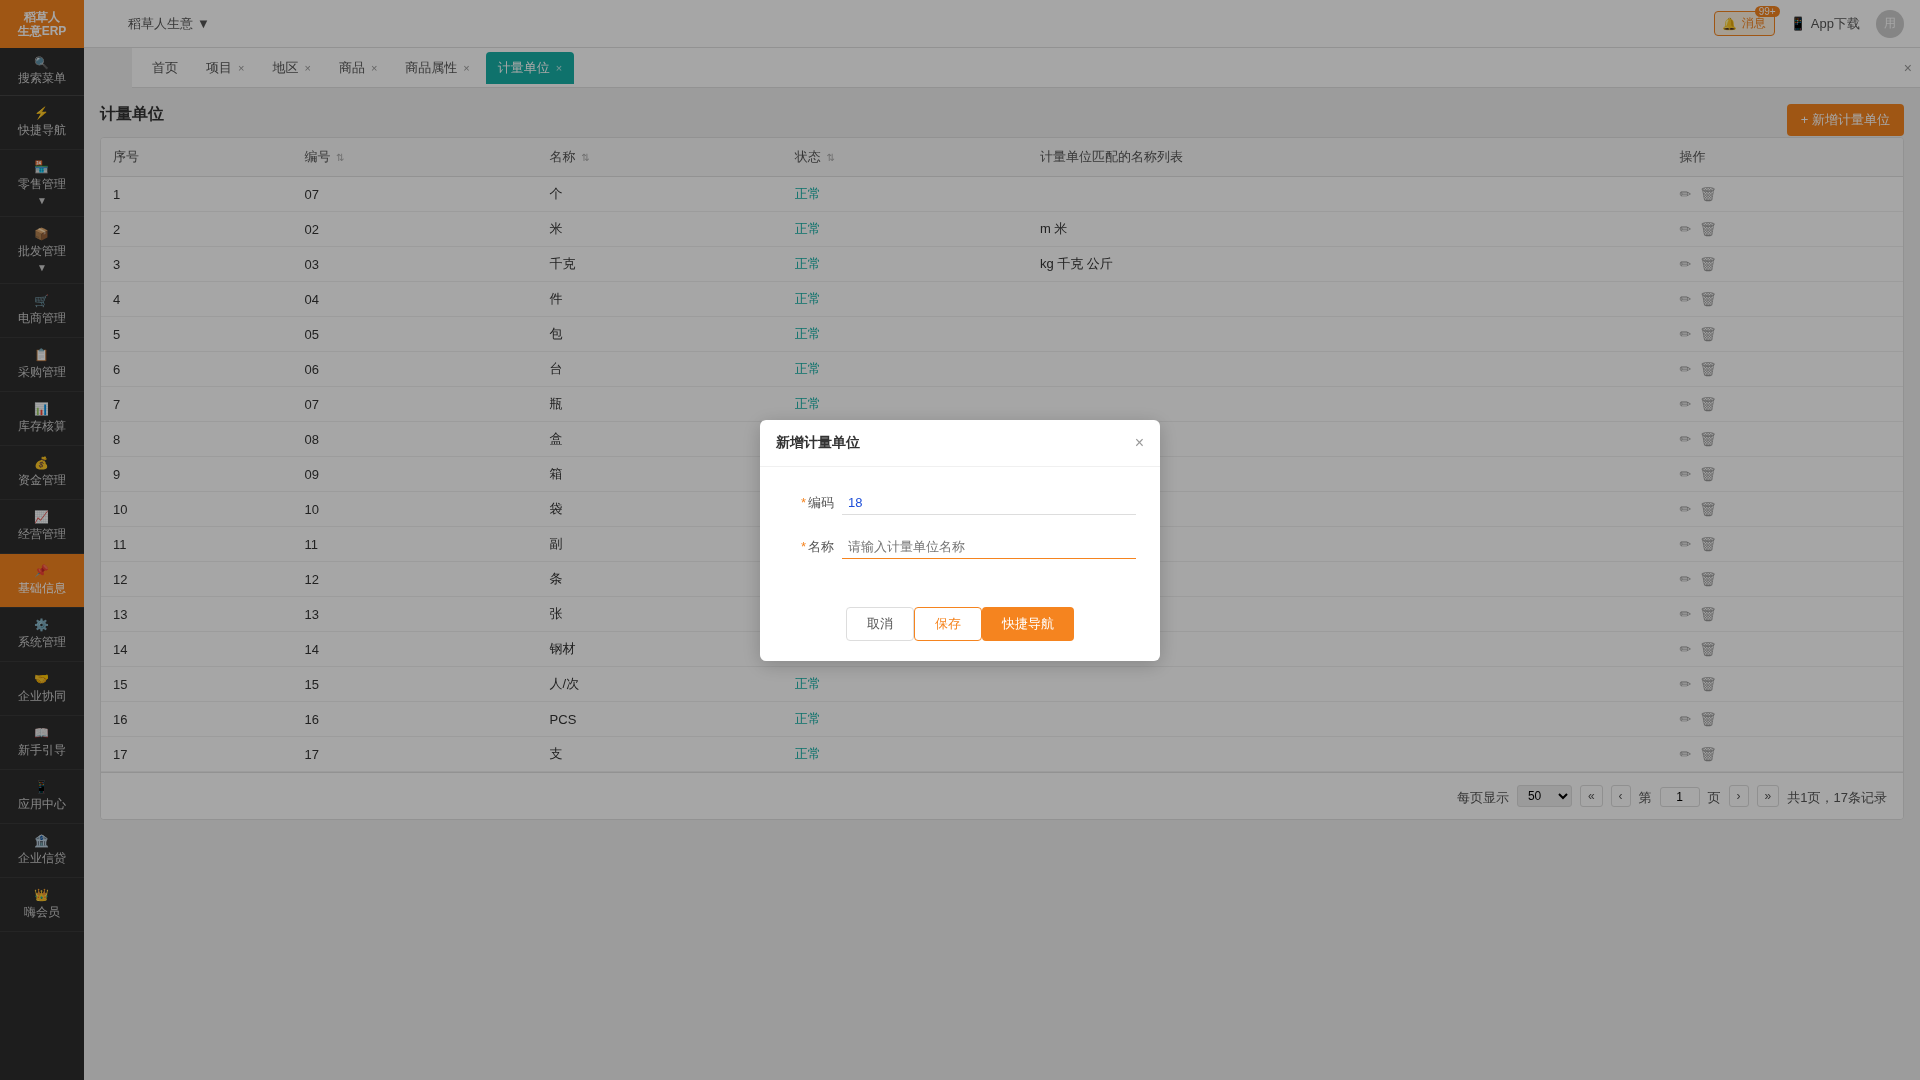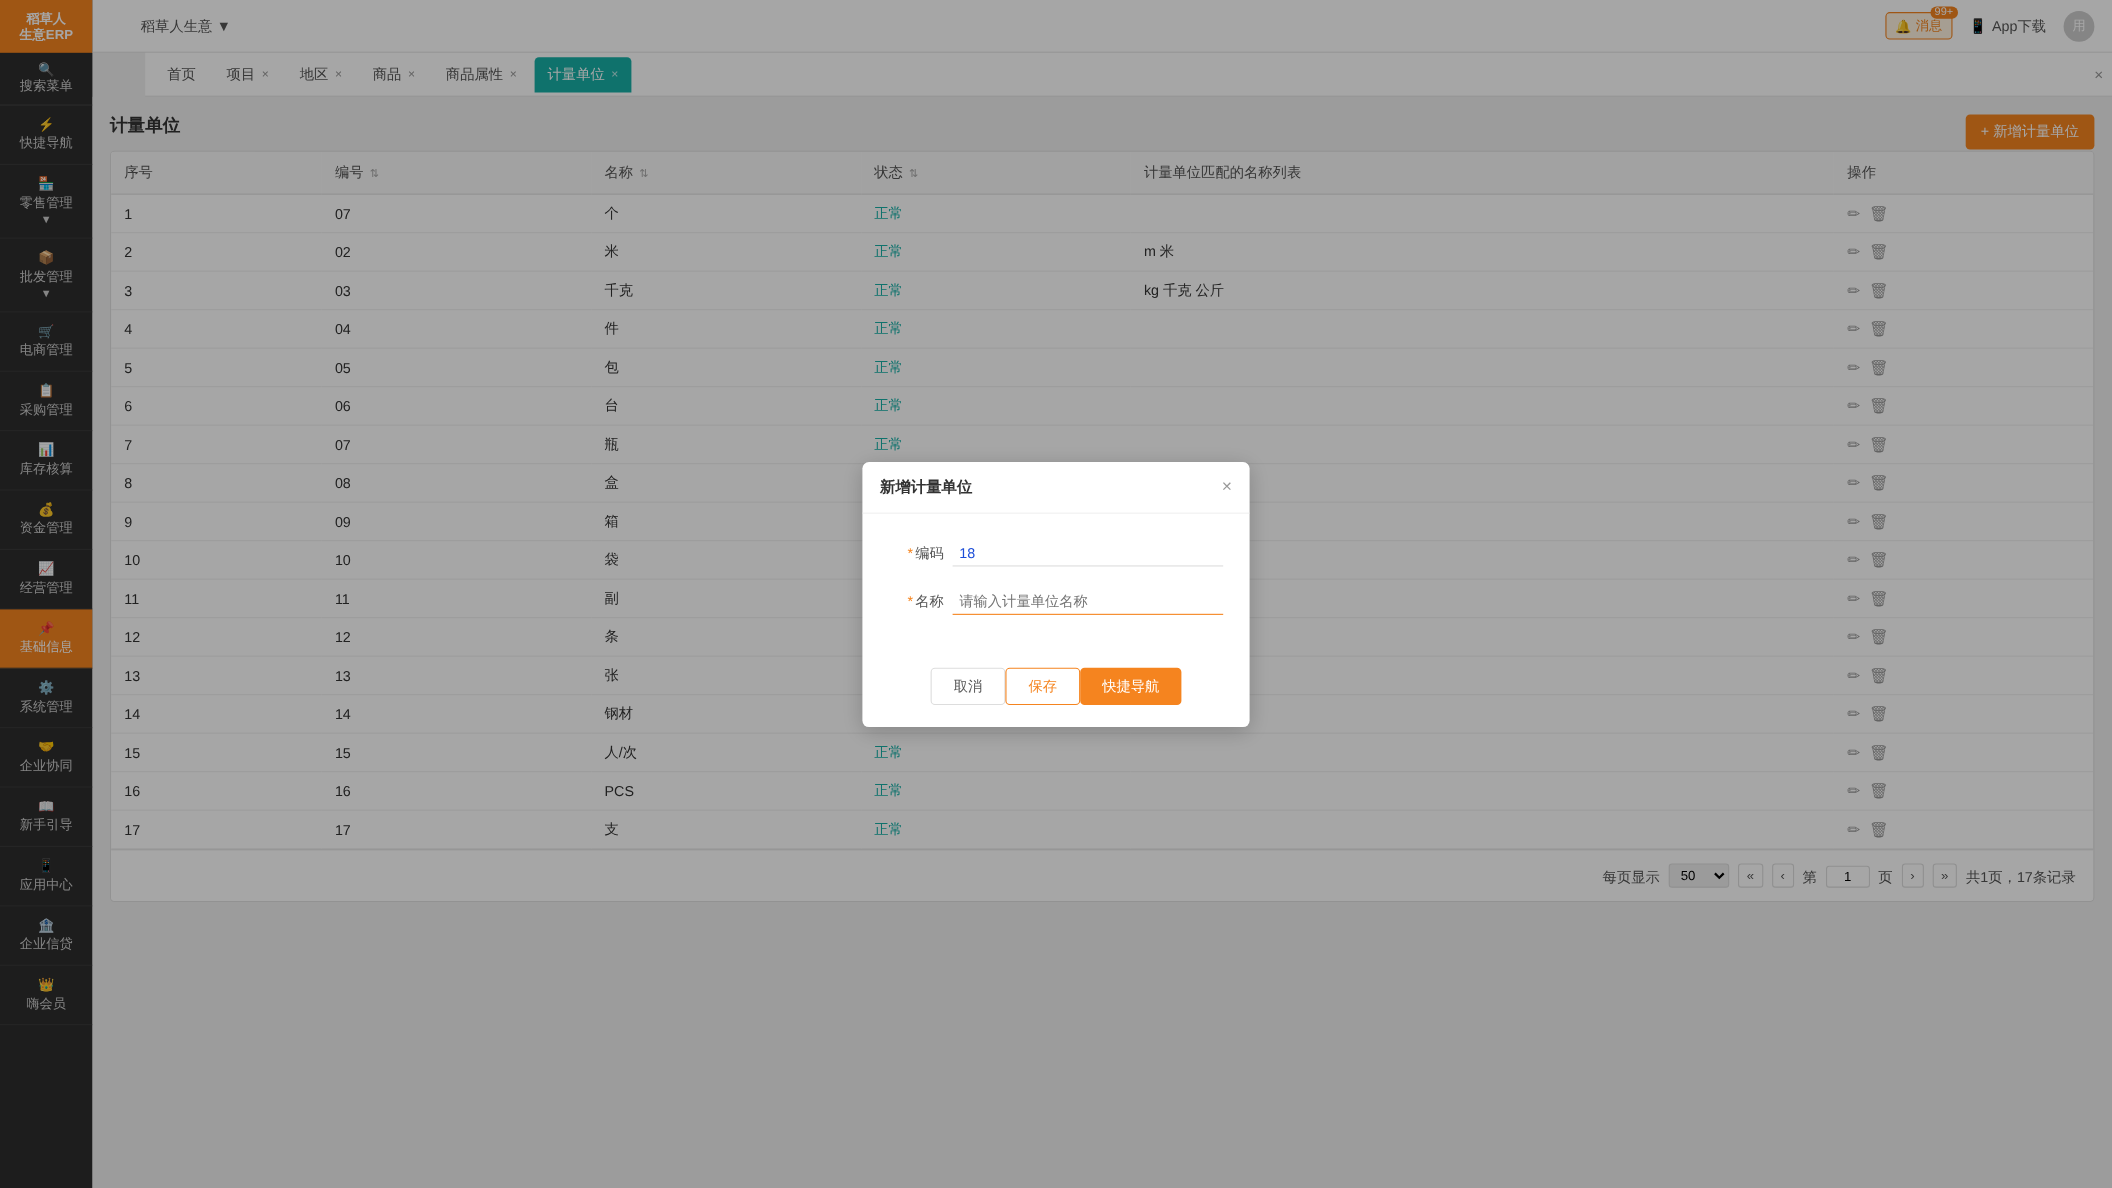--- a/index.html
+++ b/index.html
@@ -290,21 +290,21 @@
       height: 100%;
       background: rgba(0,0,0,0.35);
       display: flex;
       align-items: center;
       justify-content: center;
       z-index: 1000;
     }
     .modal {
       background: white;
       border-radius: 6px;
-      width: 352px;
+      width: 400px;
       box-shadow: 0 4px 20px rgba(0,0,0,0.2);
       overflow: hidden;
     }
     .modal-header {
       display: flex;
       align-items: center;
       justify-content: space-between;
       padding: 14px 16px;
       border-bottom: 1px solid #f0f0f0;
     }

